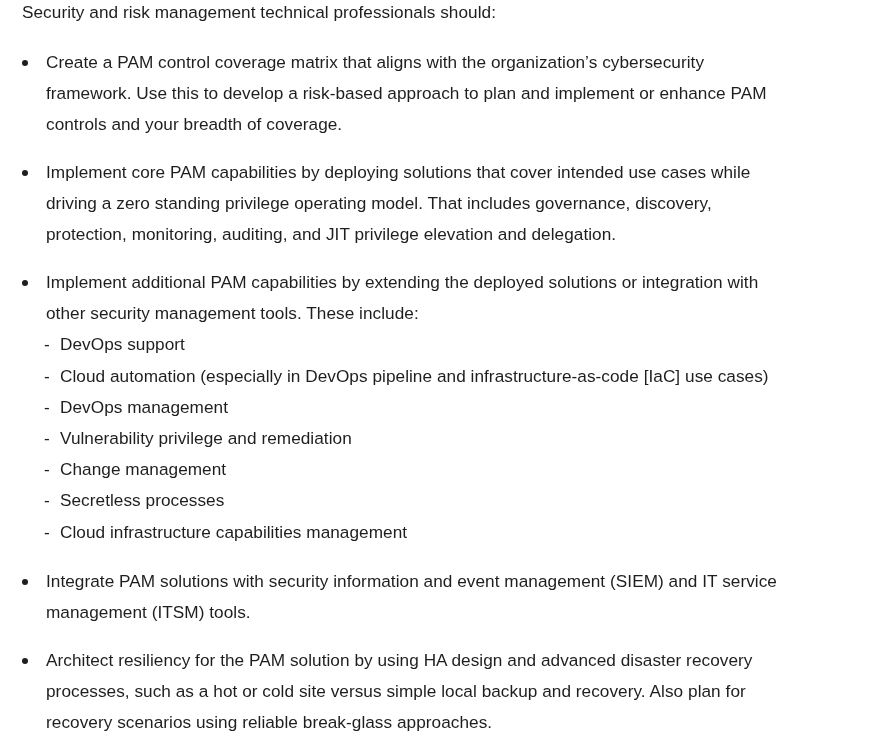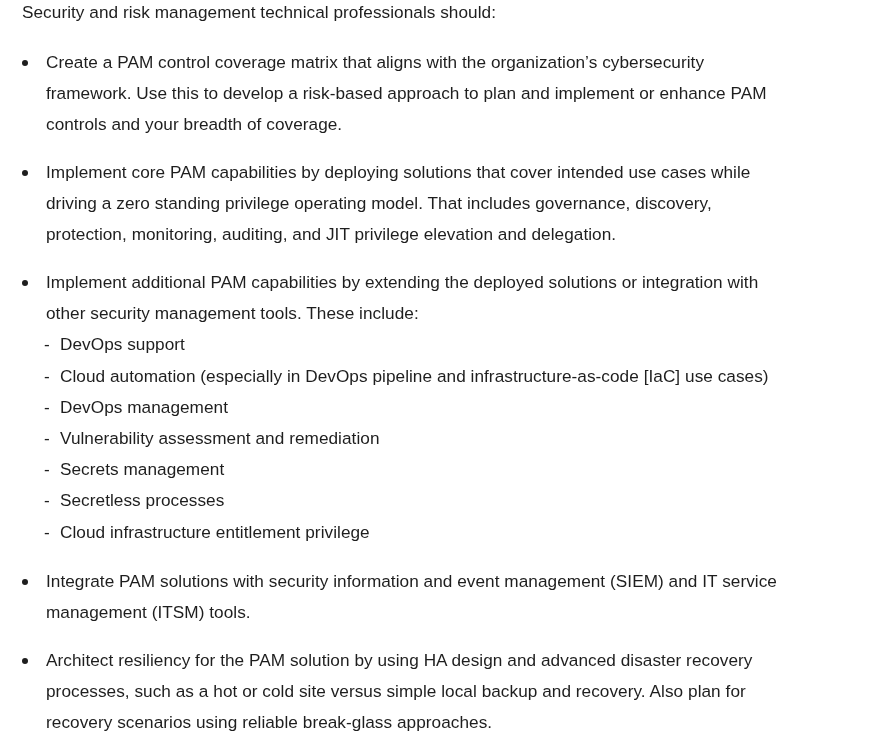--- a/index.html
+++ b/index.html
@@ -103,24 +103,24 @@
 
     <li class="bullet" style="top:267px;">
       <span class="dot"></span>
       <div class="bullet-text">
         <span class="line">Implement additional PAM capabilities by extending the deployed solutions or integration with</span>
         <span class="line">other security management tools. These include:</span>
         <ul class="sub">
           <li class="sub-item"><span class="dash">-</span><span>DevOps support</span></li>
           <li class="sub-item"><span class="dash">-</span><span>Cloud automation (especially in DevOps pipeline and infrastructure-as-code [IaC] use cases)</span></li>
           <li class="sub-item"><span class="dash">-</span><span>DevOps management</span></li>
-          <li class="sub-item"><span class="dash">-</span><span>Vulnerability assessment and remediation</span></li>
-          <li class="sub-item"><span class="dash">-</span><span>Secrets management</span></li>
+          <li class="sub-item"><span class="dash">-</span><span>Vulnerability privilege and remediation</span></li>
+          <li class="sub-item"><span class="dash">-</span><span>Change management</span></li>
           <li class="sub-item"><span class="dash">-</span><span>Secretless processes</span></li>
-          <li class="sub-item"><span class="dash">-</span><span>Cloud infrastructure entitlement privilege</span></li>
+          <li class="sub-item"><span class="dash">-</span><span>Cloud infrastructure capabilities management</span></li>
         </ul>
       </div>
     </li>
 
     <li class="bullet" style="top:566px;">
       <span class="dot"></span>
       <div class="bullet-text">
         <span class="line">Integrate PAM solutions with security information and event management (SIEM) and IT service</span>
         <span class="line">management (ITSM) tools.</span>
       </div>

